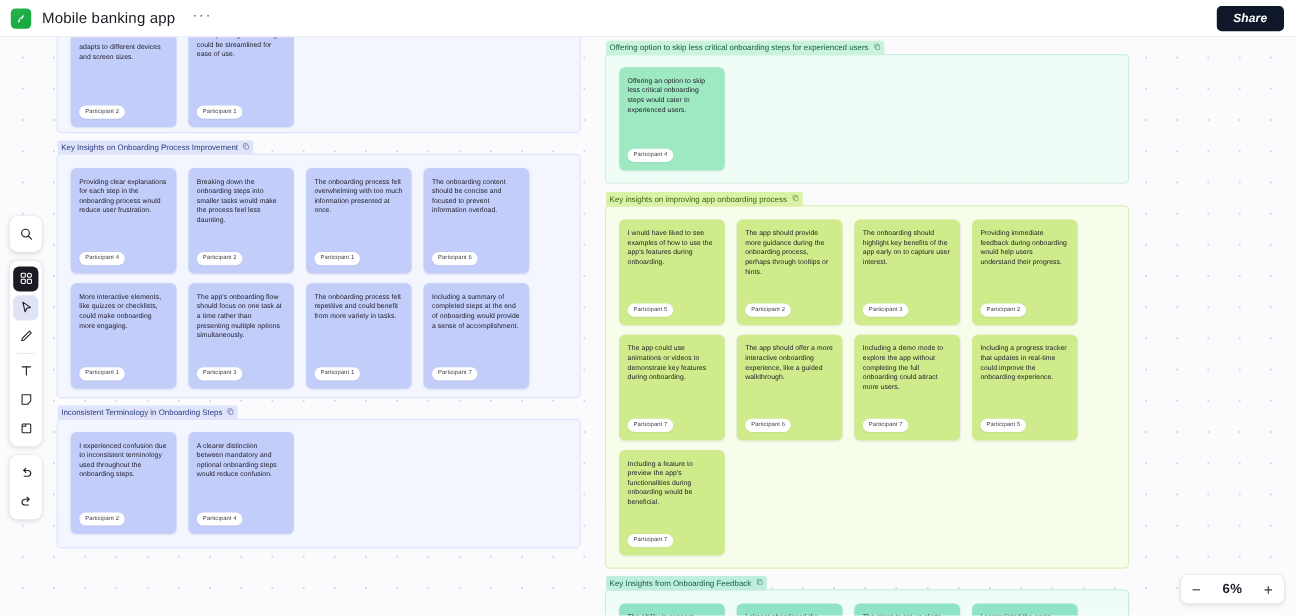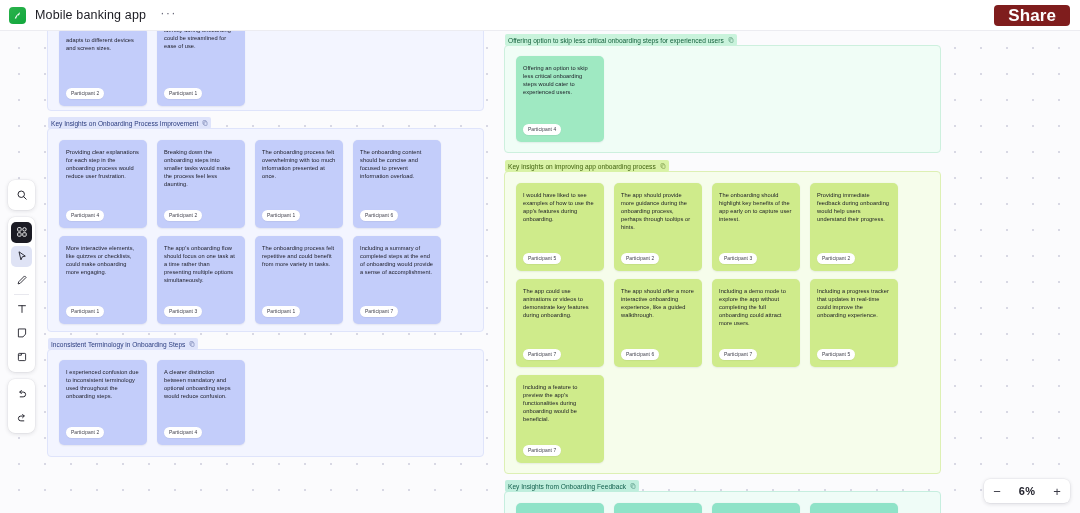--- a/index.html
+++ b/index.html
@@ -38,24 +38,25 @@
     margin-left: 9px; font-size: 12.5px; color: #1b1b22;
     font-weight: 400; letter-spacing: .15px; white-space: nowrap;
   }
   .title-dots {
     margin-left: 10px; color: #6b6b7b; font-size: 13px;
     letter-spacing: 1.2px; cursor: pointer; line-height: 8px;
     padding: 3px 4px 7px 4px; border-radius: 4px;
   }
   .share-btn {
     position: absolute; right: 10px; top: 5px;
-    background: #7f1d1d; color: #fff; border: none;
-    font-size: 17px; font-weight: 700; font-family: "Liberation Sans", sans-serif;
+    background: #0f172a; color: #fff; border: none;
+    font-size: 10px; font-weight: 700; font-family: "Liberation Sans", sans-serif;
     padding: 0 14px; height: 21px; border-radius: 4px; cursor: pointer;
     letter-spacing: .1px;
+    font-style: italic;
   }
 
   
   .toolbar {
     position: absolute; left: 8px; top: 180px; width: 27px;
     display: flex; flex-direction: column; align-items: center; z-index: 30;
   }
   .tool-group {
     background: #fff; border-radius: 7px; width: 27px;
     box-shadow: 0 1px 4px rgba(20,20,40,.13), 0 0 0 .5px rgba(20,20,40,.05);

